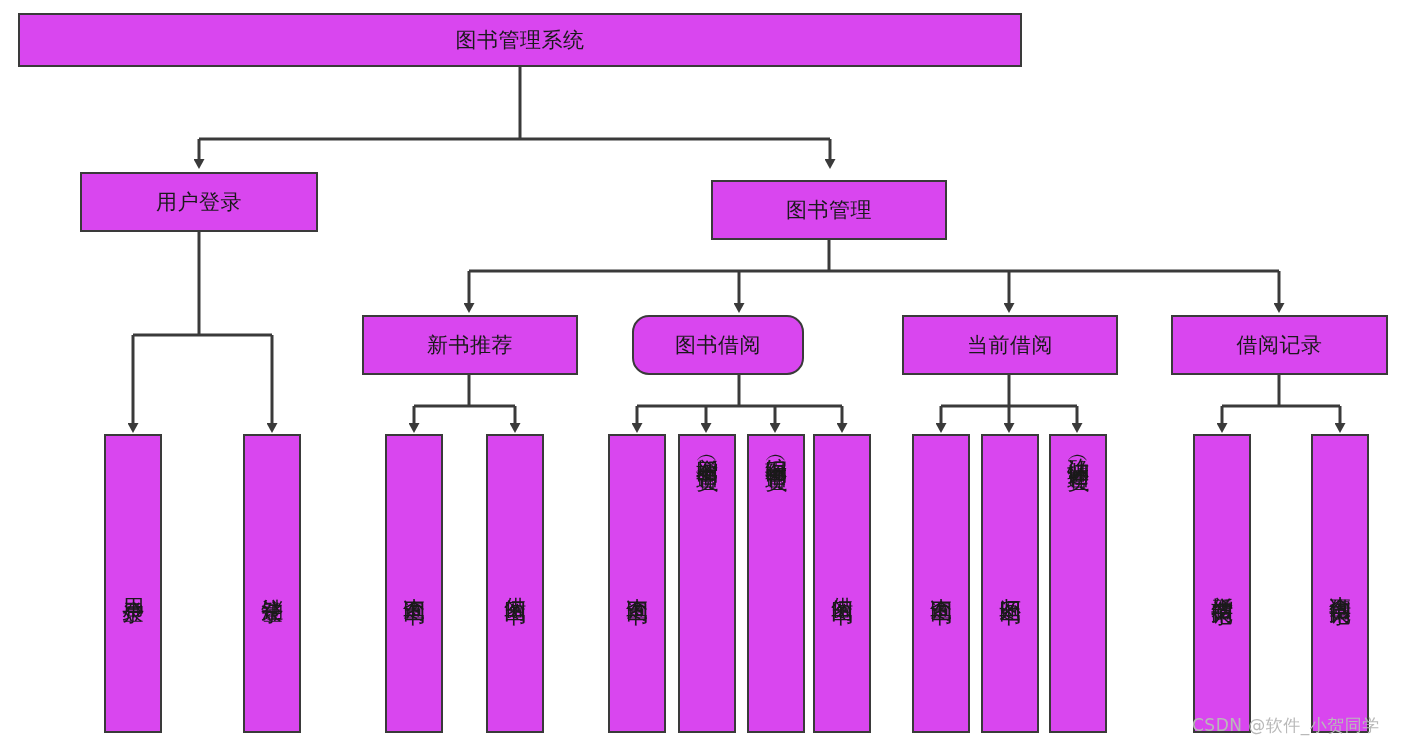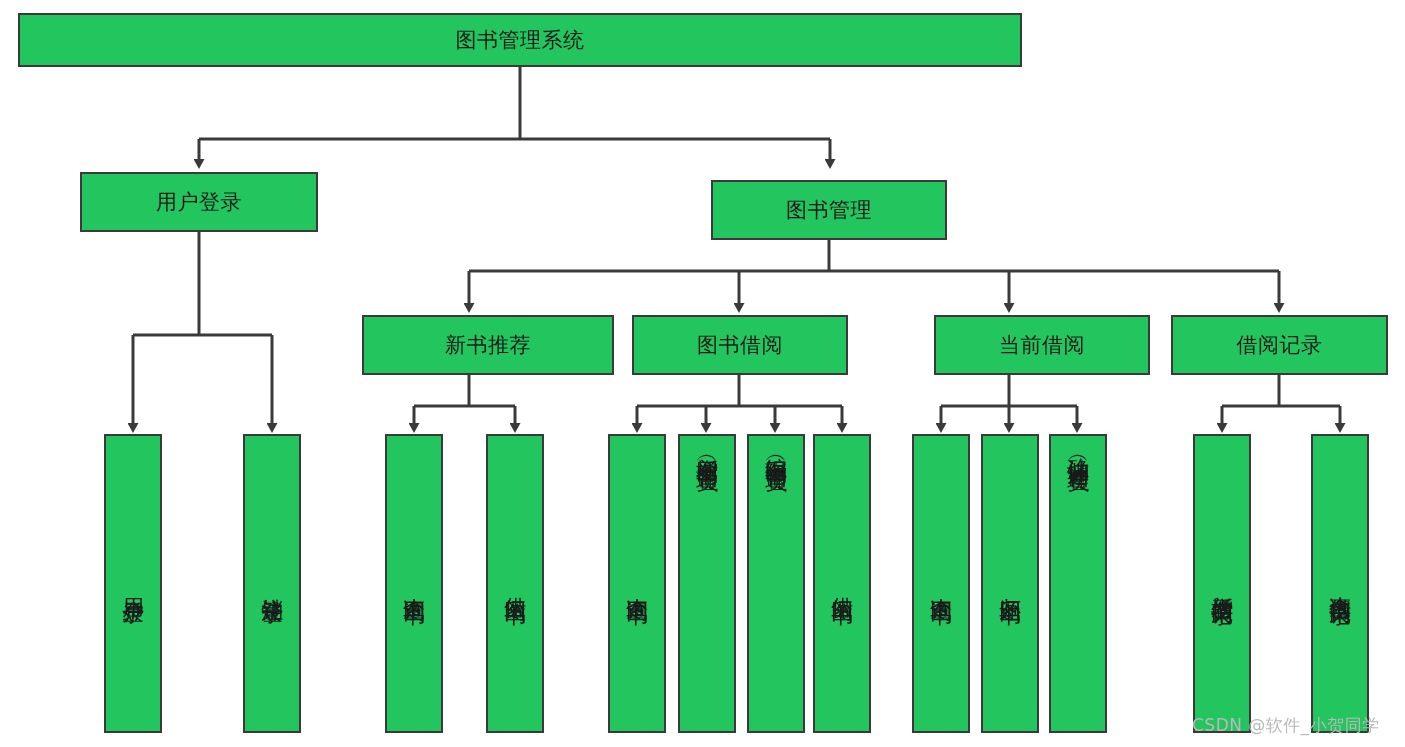--- a/index.html
+++ b/index.html
@@ -22,21 +22,21 @@
     left: 0;
     top: 0;
     width: 1405px;
     height: 747px;
     pointer-events: none;
   }
   .node {
     position: absolute;
     box-sizing: border-box;
     border: 2.5px solid #3a3a3a;
-    background: #22c55e;
+    background: #d946ef;
     display: flex;
     align-items: center;
     justify-content: center;
     color: #1a1a1a;
   }
   .node .label {
     font-size: 21px;
     line-height: 1.15;
     letter-spacing: 0.5px;
     white-space: nowrap;
@@ -128,27 +128,27 @@
     <span class="label">图书管理系统</span>
   </div>
 
   <div class="node" style="left:80px; top:172px; width:238px; height:60px;">
     <span class="label">用户登录</span>
   </div>
   <div class="node" style="left:711px; top:172px; width:236px; height:60px;margin-top:8px;">
     <span class="label">图书管理</span>
   </div>
 
-  <div class="node" style="left:362px; top:315px; width:252px; height:60px;">
+  <div class="node" style="left:362px; top:315px; width:216px; height:60px;">
     <span class="label">新书推荐</span>
   </div>
-  <div class="node" style="left:632px; top:315px; width:216px; height:60px;">
+  <div class="node" style="left:632px; top:315px; width:172px; height:60px;border-radius:17px;">
     <span class="label">图书借阅</span>
   </div>
-  <div class="node" style="left:902px; top:315px; width:216px; height:60px;margin-left:32px;">
+  <div class="node" style="left:902px; top:315px; width:216px; height:60px;">
     <span class="label">当前借阅</span>
   </div>
   <div class="node" style="left:1171px; top:315px; width:217px; height:60px;">
     <span class="label">借阅记录</span>
   </div>
 
   <div class="node leaf centered" style="left:104px; top:434px; width:58px; height:299px;">
     <span class="label">用户登录</span>
   </div>
   <div class="node leaf centered" style="left:243px; top:434px; width:58px; height:299px;">

